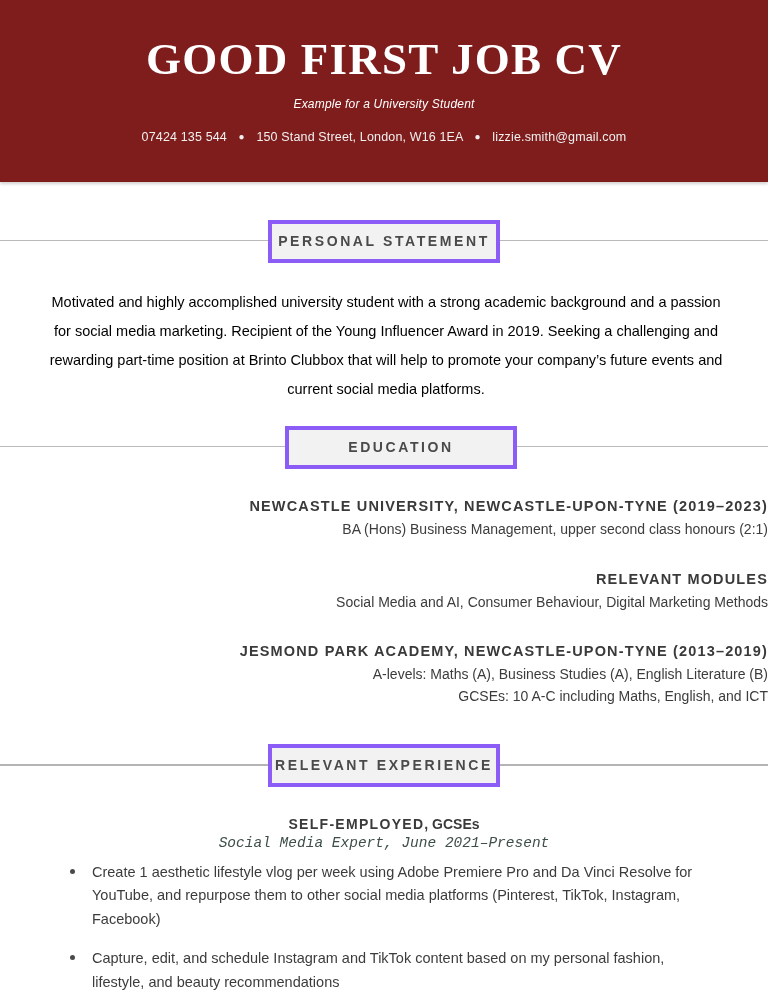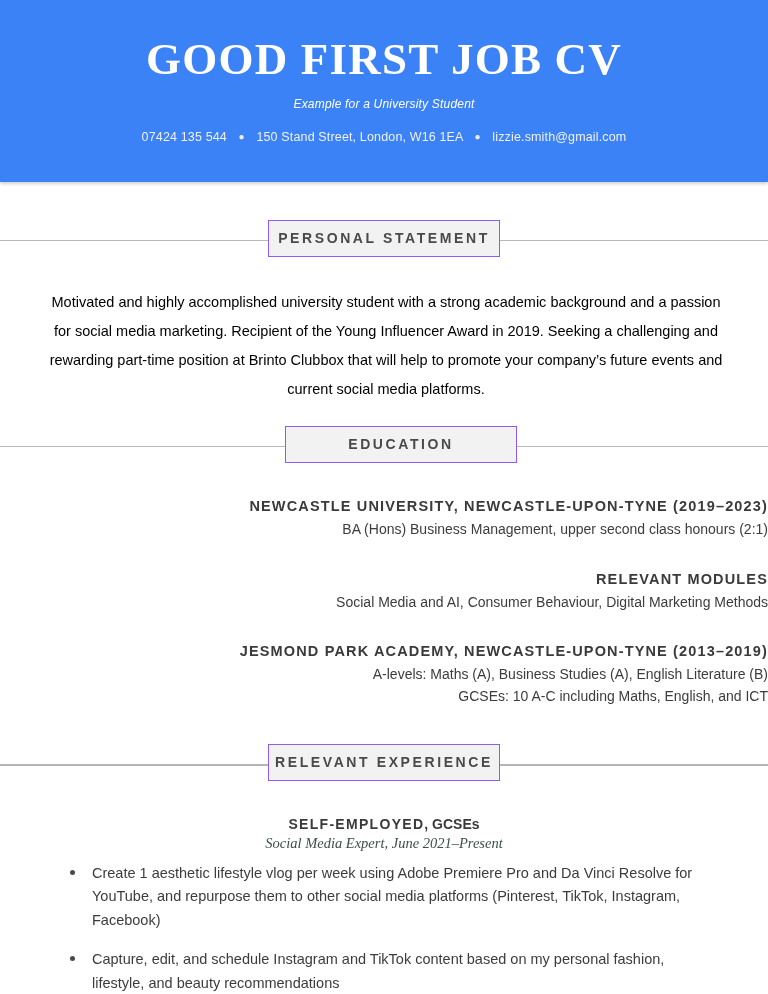--- a/index.html
+++ b/index.html
@@ -11,21 +11,21 @@
     height: 994px;
     background: #ffffff;
     font-family: "Liberation Sans", sans-serif;
     color: #3c3c3c;
     overflow: hidden;
     position: relative;
   }
 
   
   .cv-header {
-    background: #3b82f6;
+    background: #7f1d1d;
     height: 182px;
     box-sizing: border-box;
     padding-top: 36px;
     text-align: center;
     box-shadow: 0 2px 3px rgba(0,0,0,0.18);
     position: relative;
     z-index: 3;
   }
   .cv-title {
     font-family: "Liberation Serif", "DejaVu Serif", serif;
@@ -77,21 +77,21 @@
     height: 2px;
     background: #b4b4b4;
   }
   .section-head .label-box {
     position: relative;
     z-index: 2;
     display: inline-block;
     width: 232px;
     box-sizing: border-box;
     background: #f2f2f2;
-    border: 1px solid #8b5cf6;
+    border: 4px solid #8b5cf6;
     padding: 9px 0 10px 0;
     font-size: 14px;
     font-weight: bold;
     letter-spacing: 2.6px;
     color: #4a4a4a;
   }
 
   
   .statement {
     margin: 26px 44px 0 48px;
@@ -122,21 +122,21 @@
     text-align: center;
     margin-top: 30px;
   }
   .job-employer {
     font-size: 14px;
     font-weight: bold;
     color: #3a3a3a;
   }
   .job-employer .spaced { letter-spacing: 1.3px; }
   .job-role {
-    font-family: Liberation Serif, serif;
+    font-family: Liberation Mono, monospace;
     font-style: italic;
     font-size: 14.5px;
     color: #3e4f47;
     margin-top: 3px;
   }
 
   .bullets {
     list-style: none;
     margin: 10px 56px 0 56px;
     padding: 0;

